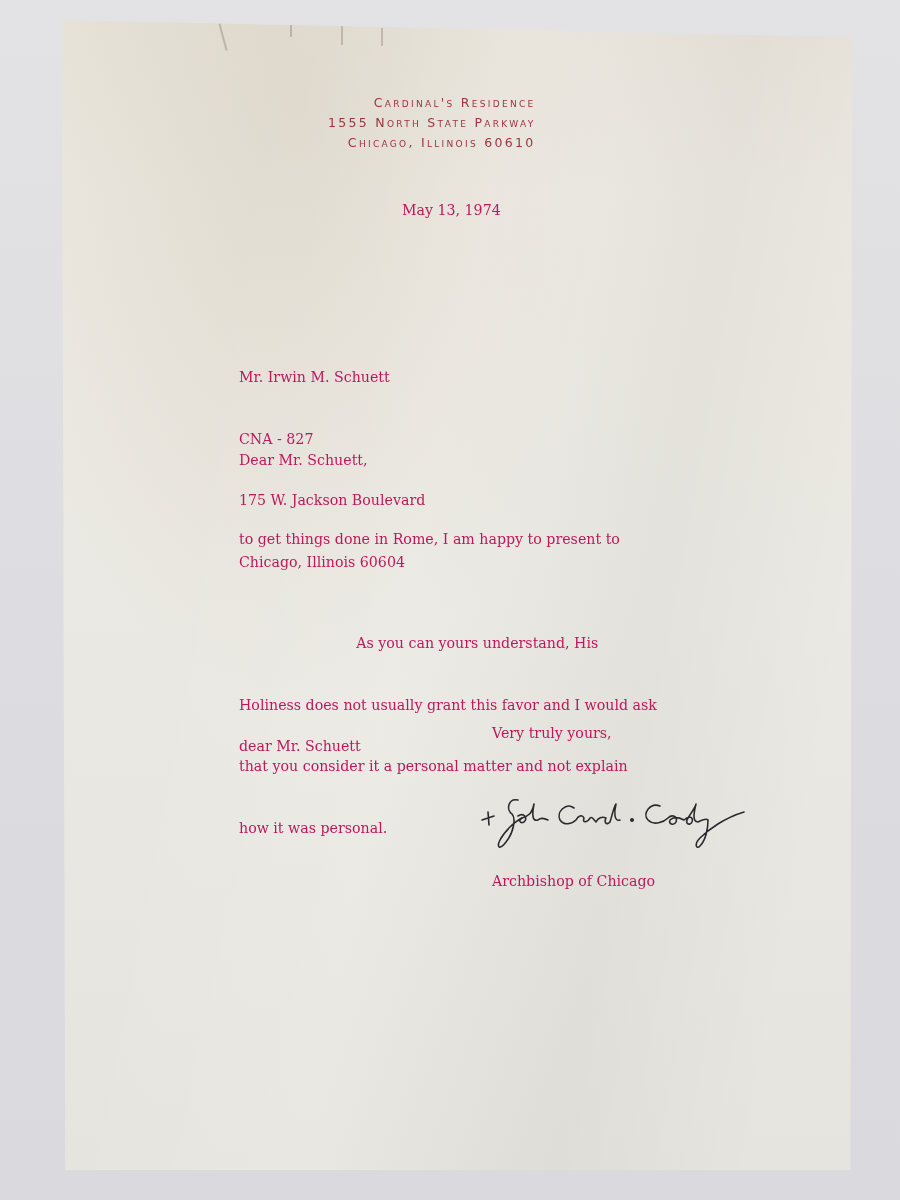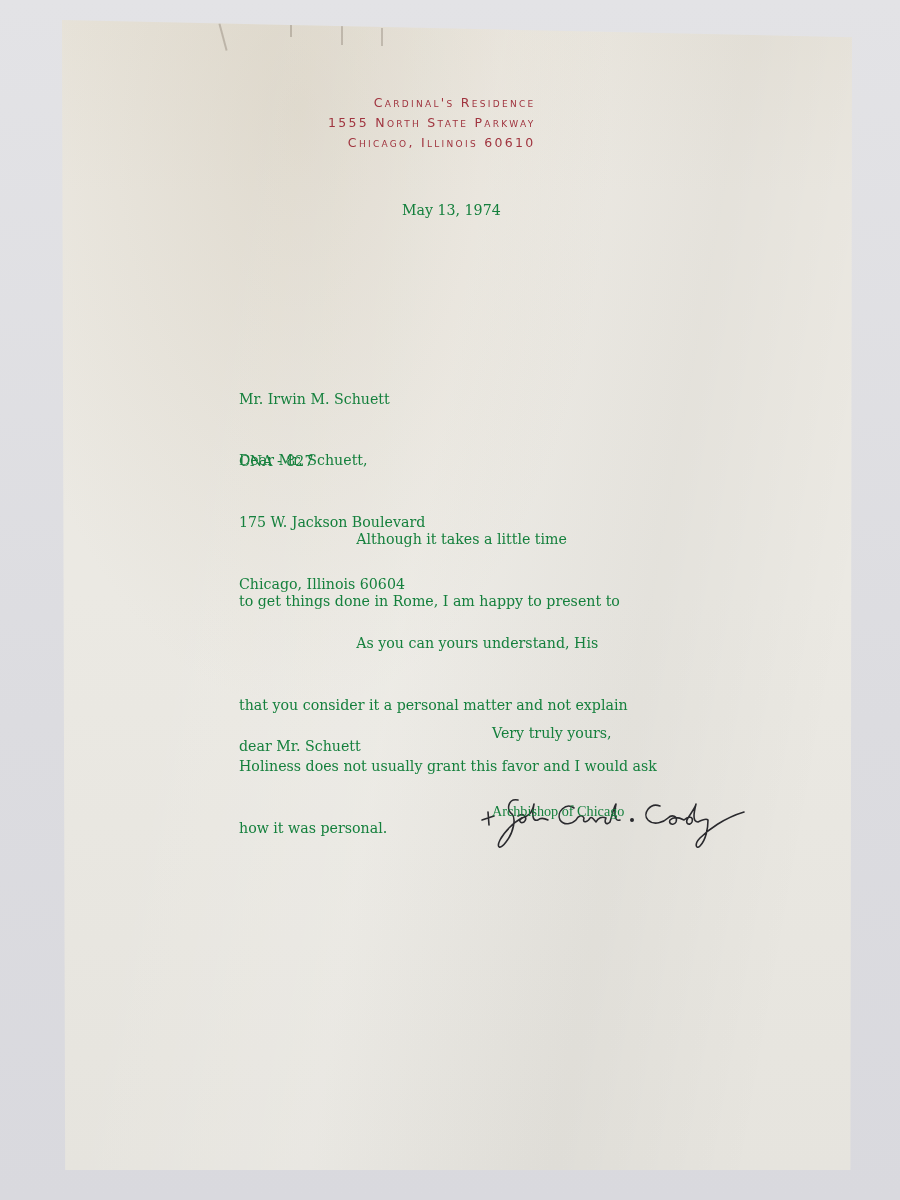--- a/index.html
+++ b/index.html
@@ -23,31 +23,31 @@
     }
     .tear { position:absolute; width:2px; background:rgba(120,110,95,0.35); }
     .letterhead {
       position:absolute; left:328px; top:93px;
       font-family: "DejaVu Sans", sans-serif;
       color:#a0343f; font-size:12.5px; letter-spacing:2.3px;
       font-variant: small-caps; line-height:20px;
     }
     .letterhead div { white-space:nowrap;text-align:right; }
     .typed {
-      position:absolute; color:#15803d; font-family:"DejaVu Serif", serif;
+      position:absolute; color:#be185d; font-family:"DejaVu Serif", serif;
       font-size:14.2px; line-height:20.5px; white-space:pre;
     }
     .date { left:402px; top:200px; }
-    .address { left:239px; top:348px; }
+    .address { left:239px; top:326px; }
     .salutation { left:239px; top:450px;text-align:right; }
     .para1 { left:239px; top:488px; }
     .para2 { left:239px; top:592px; }
     .closing { left:239px; top:695px; }
     .complimentary { left:492px; top:723px; }
-    .title { left:492px; top:801px;font-family:Liberation Serif, serif; }
+    .title { left:492px; top:871px; }
     .signature {
       position:absolute; left:478px; top:792px; width:280px; height:60px;
     }
   </style>
 </head>
 <body>
 
 <div class="paper">
   <div class="tear" style="left:160px; top:3px; height:28px; transform:rotate(-15deg);"></div>
   <div class="tear" style="left:228px; top:5px; height:12px;"></div>
@@ -66,28 +66,27 @@
 <div class="typed address">
   <div>Mr. Irwin M. Schuett</div>
   <div>CNA - 827</div>
   <div>175 W. Jackson Boulevard</div>
   <div>Chicago, Illinois 60604</div>
 </div>
 
 <div class="typed salutation">Dear Mr. Schuett,</div>
 
 <div class="typed para1">
-  <div>                          Although it takes a little time</div>
   <div>to get things done in Rome, I am happy to present to</div>
 </div>
 
 <div class="typed para2">
   <div>                          As you can yours understand, His</div>
+  <div>Holiness does not usually grant this favor and I would ask</div>
   <div>that you consider it a personal matter and not explain</div>
-  <div>Holiness does not usually grant this favor and I would ask</div>
   <div>how it was personal.</div>
 </div>
 
 <div class="typed closing">
   <div>dear Mr. Schuett</div>
 </div>
 
 <div class="typed complimentary">Very truly yours,</div>
 
 <svg class="signature" viewBox="0 0 280 60" aria-label="">

